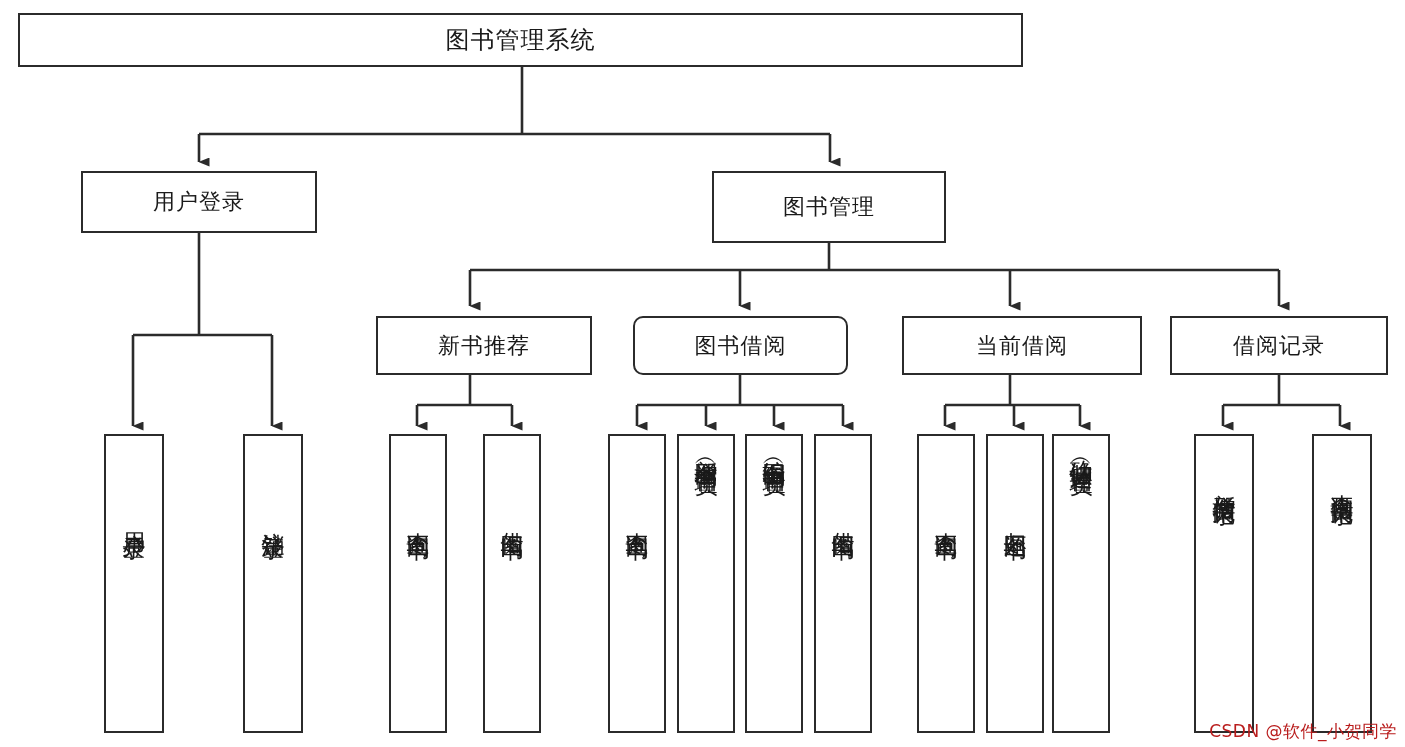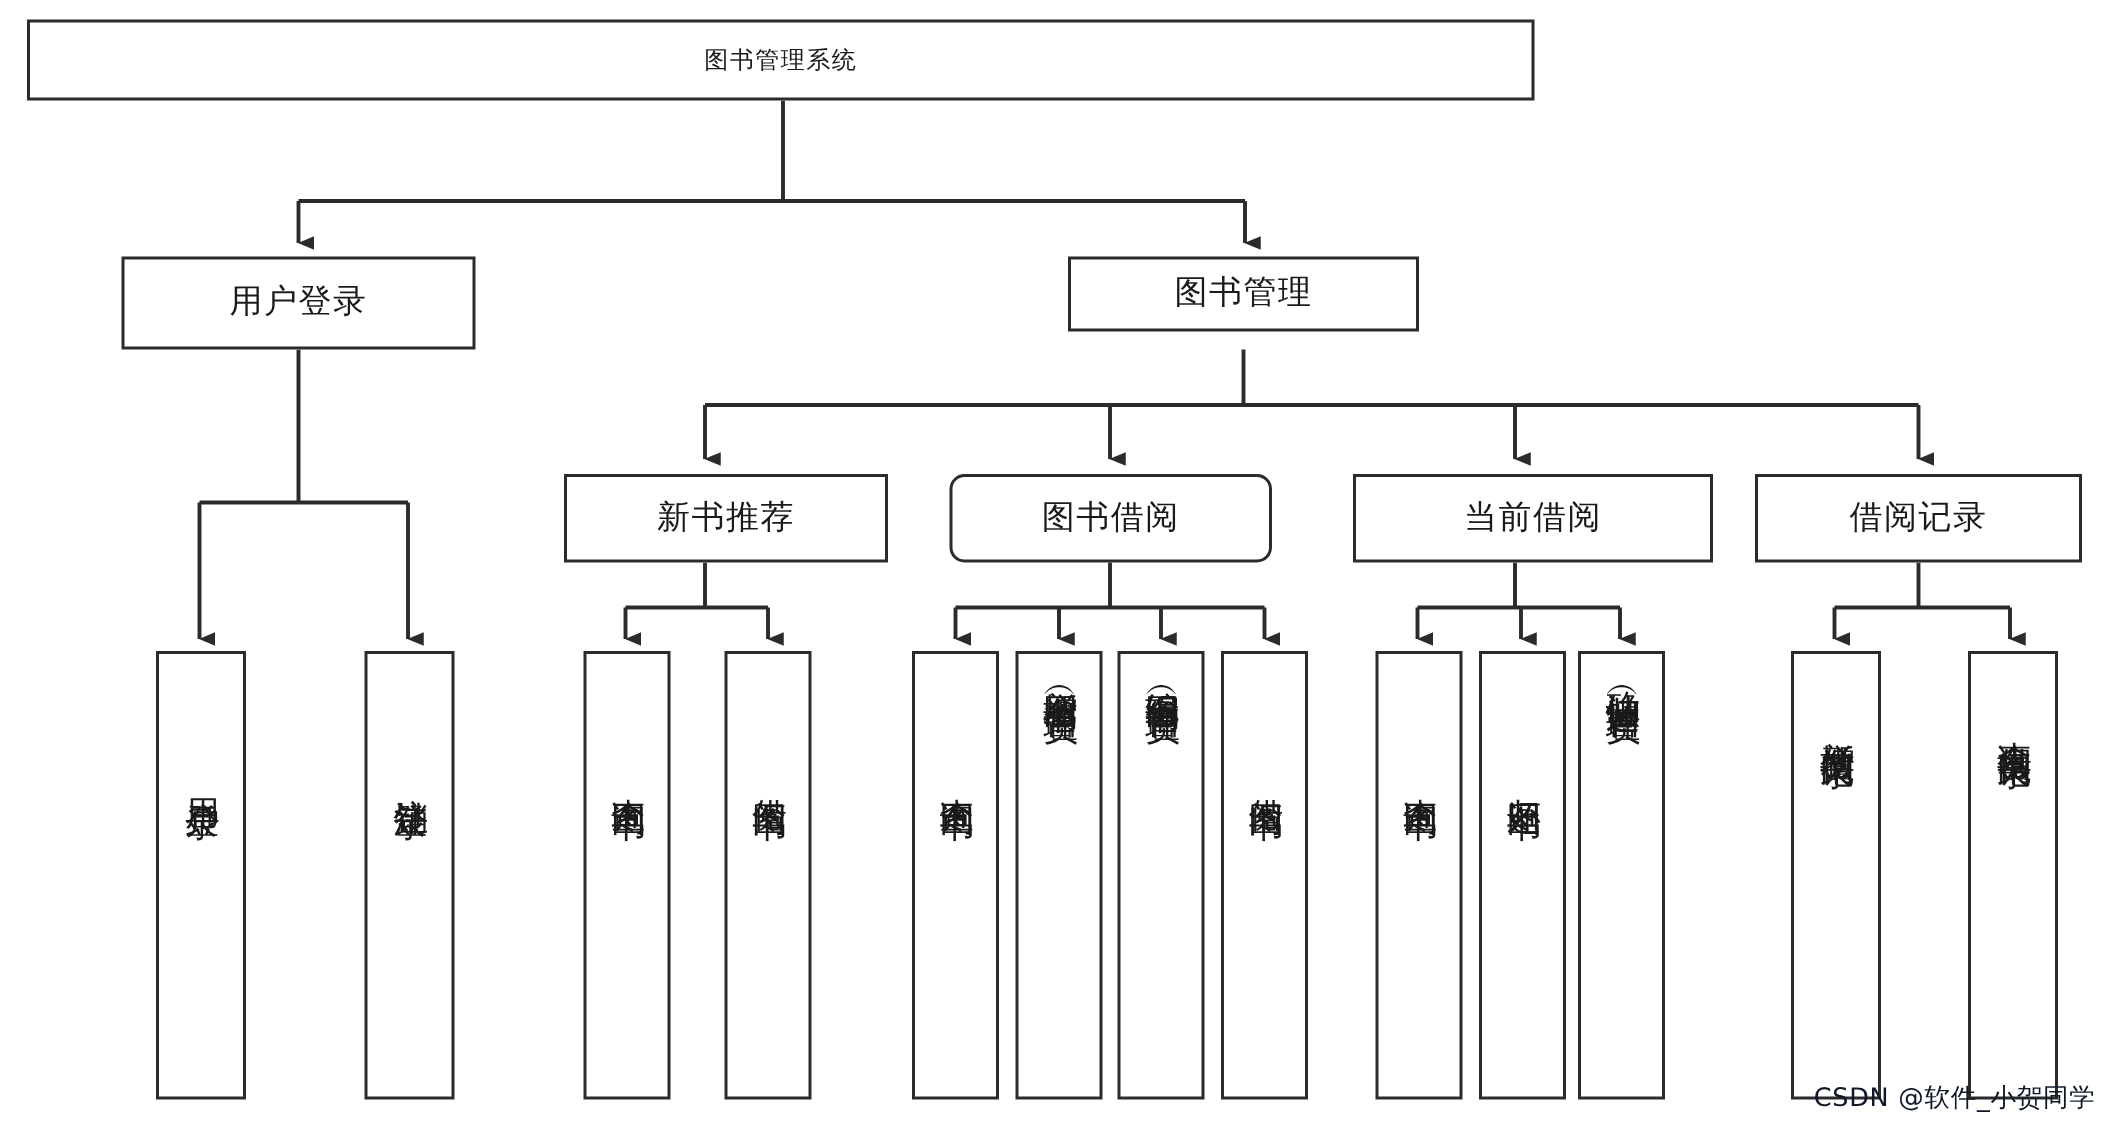--- a/index.html
+++ b/index.html
@@ -4,26 +4,26 @@
 <style>
   html,body{margin:0;padding:0;background:#ffffff;}
   body{width:1405px;height:747px;overflow:hidden;
        font-family:"DejaVu Sans","Liberation Sans",sans-serif;}
   #stage{position:relative;width:1405px;height:747px;background:#fff;}
   svg.links{position:absolute;left:0;top:0;width:1405px;height:747px;}
   .node{position:absolute;box-sizing:border-box;border:2.5px solid #2b2b2b;
         background:#ffffff;display:flex;align-items:center;justify-content:center;}
   .node .lbl{color:#1a1a1a;letter-spacing:1px;white-space:nowrap;}
   .h-node .lbl{font-size:22px;line-height:1;}
-  .root .lbl{font-size:16px;}
+  .root .lbl{font-size:24px;}
   .v-node{align-items:flex-start;justify-content:center;padding-top:0;}
   .v-node .lbl{writing-mode:vertical-rl;text-orientation:upright;
                font-size:23px;line-height:1.18;letter-spacing:2px;
                white-space:nowrap;}
-  .watermark{position:absolute;right:8px;bottom:4px;color:#0f172a;
+  .watermark{position:absolute;right:8px;bottom:4px;color:#b91c1c;
              font-size:17px;letter-spacing:.5px;white-space:nowrap;}
 </style>
 </head>
 <body>
 
 <div id="stage">
 
   <svg class="links" viewBox="0 0 1405 747" xmlns="http://www.w3.org/2000/svg">
     <defs>
       <marker id="arw" markerWidth="9" markerHeight="11" refX="4.5" refY="10.5" orient="auto" markerUnits="userSpaceOnUse">
@@ -76,21 +76,21 @@
     </g>
   </svg>
 
   <div class="node h-node root" style="left:18px;top:13px;width:1005px;height:54px;">
     <span class="lbl">图书管理系统</span>
   </div>
 
   <div class="node h-node" style="left:81px;top:171px;width:236px;height:62px;">
     <span class="lbl">用户登录</span>
   </div>
-  <div class="node h-node" style="left:712px;top:171px;width:234px;height:50px;">
+  <div class="node h-node" style="left:712px;top:171px;width:234px;height:72px;font-family:Liberation Serif, serif;">
     <span class="lbl">图书管理</span>
   </div>
 
   <div class="node h-node" style="left:362px;top:316px;width:216px;height:59px;margin-left:14px;">
     <span class="lbl">新书推荐</span>
   </div>
   <div class="node h-node" style="left:633px;top:316px;width:215px;height:59px;border-radius:10px;">
     <span class="lbl">图书借阅</span>
   </div>
   <div class="node h-node" style="left:902px;top:316px;width:240px;height:59px;">

